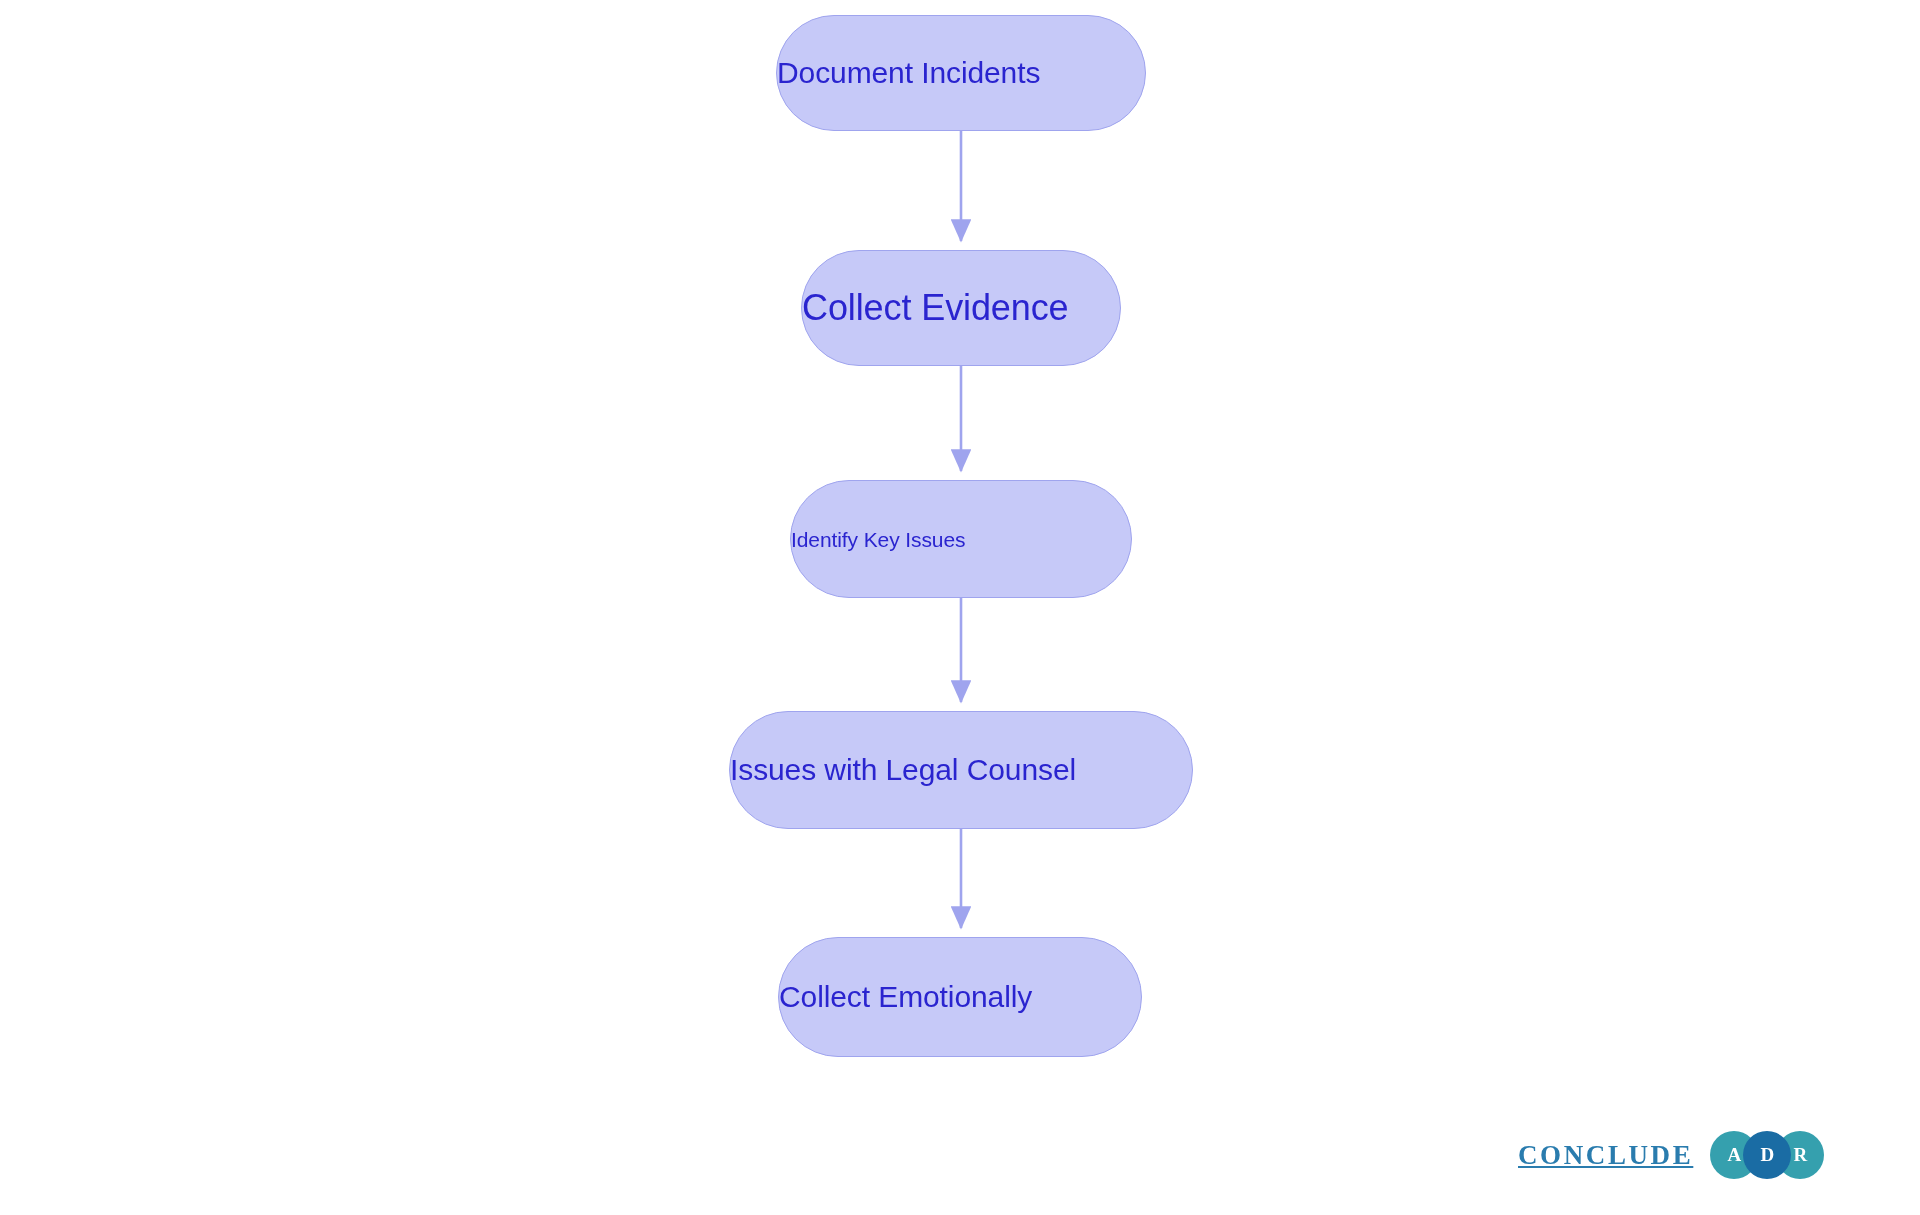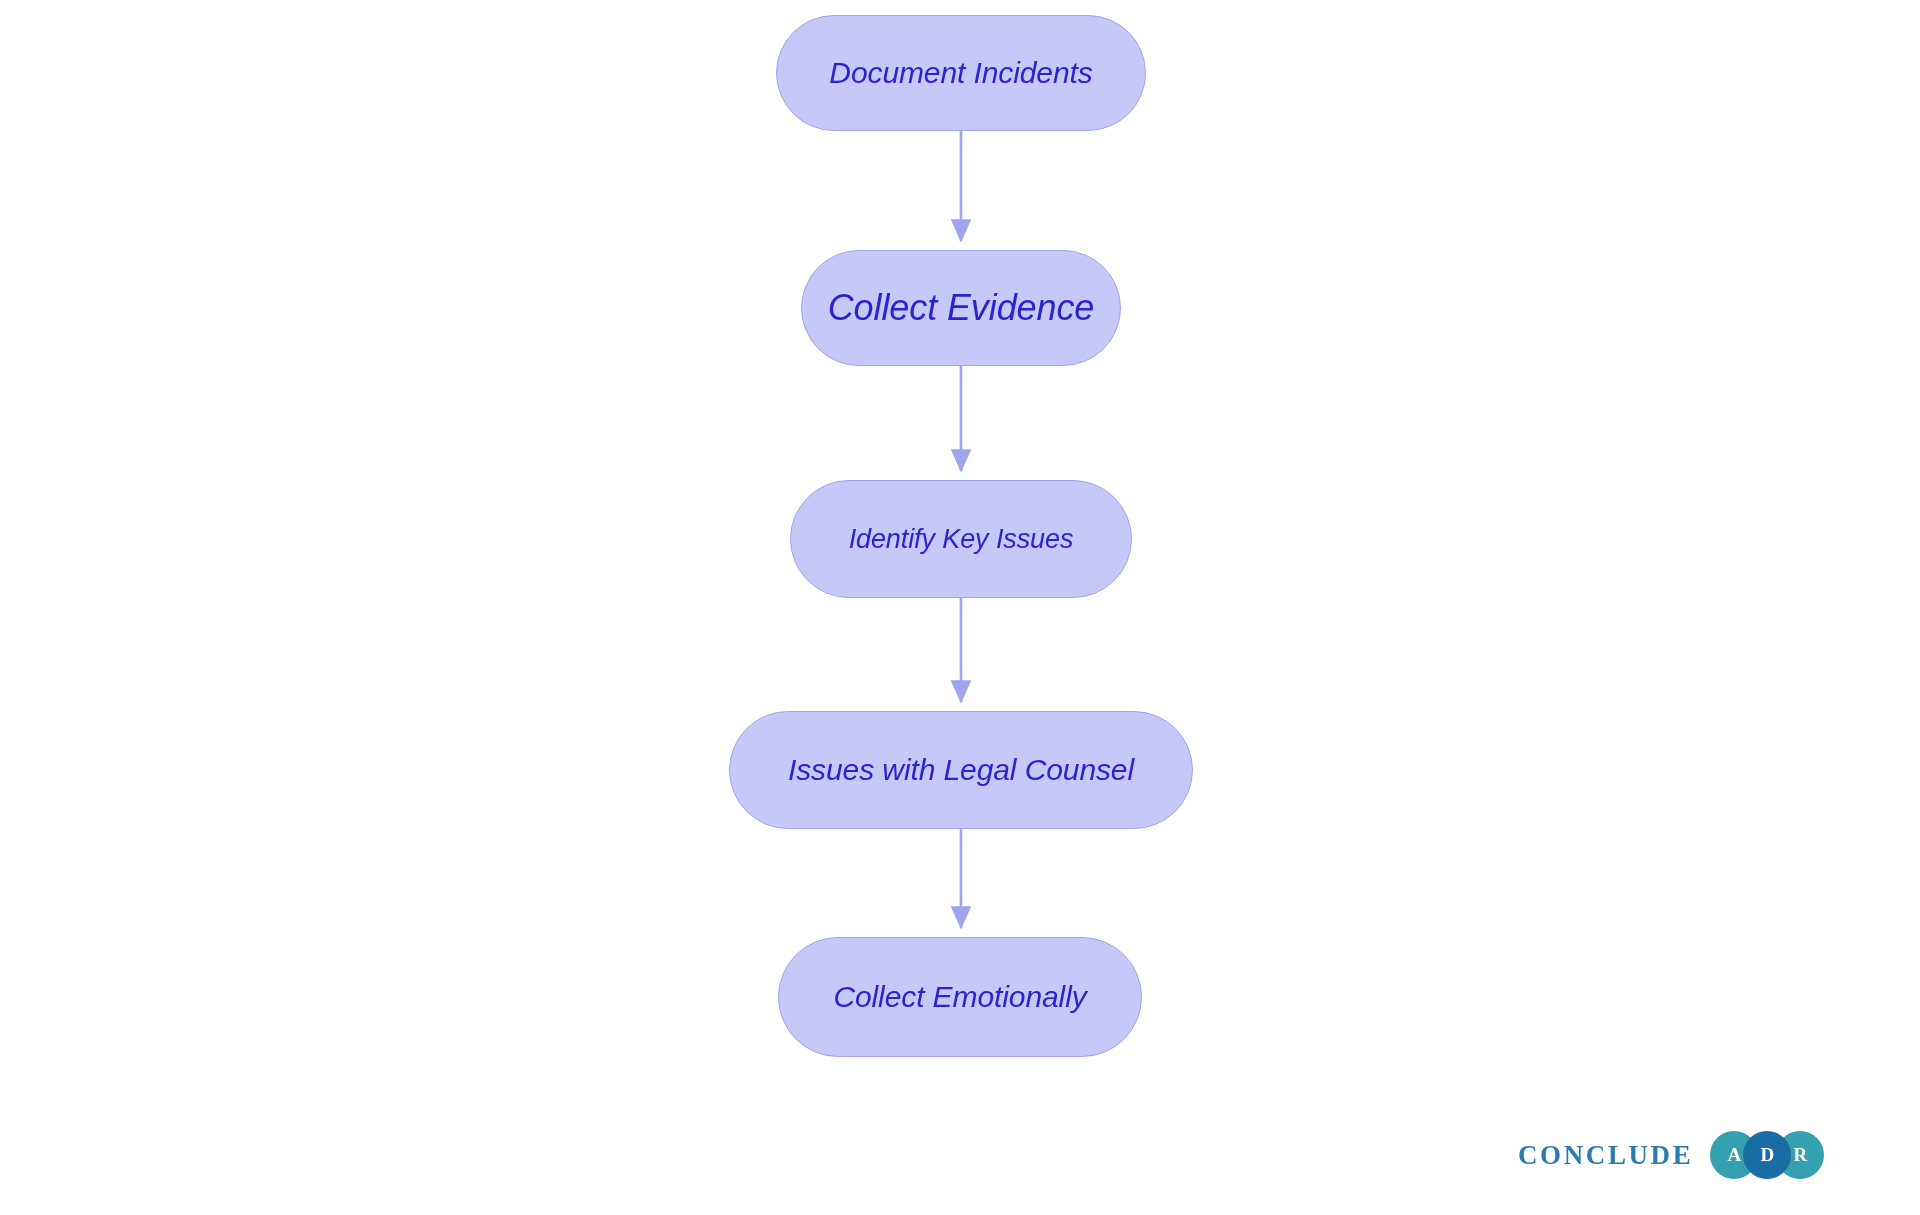--- a/index.html
+++ b/index.html
@@ -26,37 +26,35 @@
 
   
   .node {
     position: absolute;
     box-sizing: border-box;
     background: #c6c9f8;
     border: 1.6px solid #9fa4ee;
     border-radius: 999px;
     display: flex;
     align-items: center;
-    justify-content: center;
     color: #2a24cf;
     font-family: "Liberation Sans", sans-serif;
     font-weight: 400;
     letter-spacing: -0.1px;
     white-space: nowrap;
-    font-style: italic;
   }
 
   .node-label {
     display: block;
     line-height: 1;
   }
 
   #node-0 { left: 776px;  top: 15px;   width: 370px; height: 116px; font-size: 30px; }
   #node-1 { left: 801px;  top: 250px;  width: 320px; height: 116px; font-size: 36px; }
-  #node-2 { left: 790px;  top: 480px;  width: 342px; height: 118px; font-size: 27px; }
+  #node-2 { left: 790px;  top: 480px;  width: 342px; height: 118px; font-size: 21px; }
   #node-3 { left: 729px;  top: 711px;  width: 464px; height: 118px; font-size: 30px; }
   #node-4 { left: 778px;  top: 937px;  width: 364px; height: 120px; font-size: 30px; }
 
   
   .connector {
     position: absolute;
     left: 0;
     top: 0;
     width: 1920px;
     height: 1215px;
@@ -73,20 +71,21 @@
     display: flex;
     align-items: center;
   }
   #brand-wordmark {
     font-family: "Liberation Serif", serif;
     font-weight: 700;
     font-size: 27px;
     letter-spacing: 2.6px;
     color: #2a7cae;
     white-space: nowrap;
+    text-decoration: underline;
   }
   #brand-marks {
     position: relative;
     margin-left: 17px;
     width: 114px;
     height: 48px;
   }
   .brand-circle {
     position: absolute;
     top: 0;

